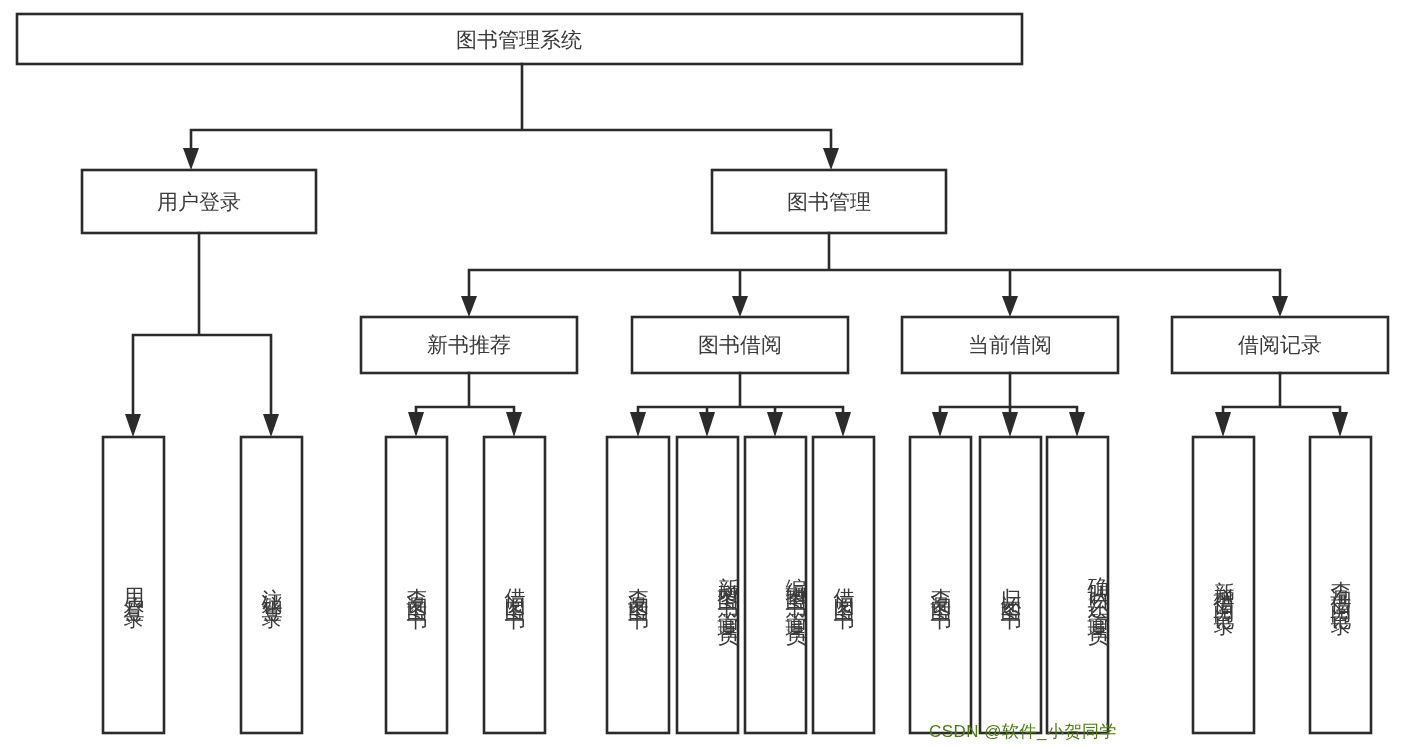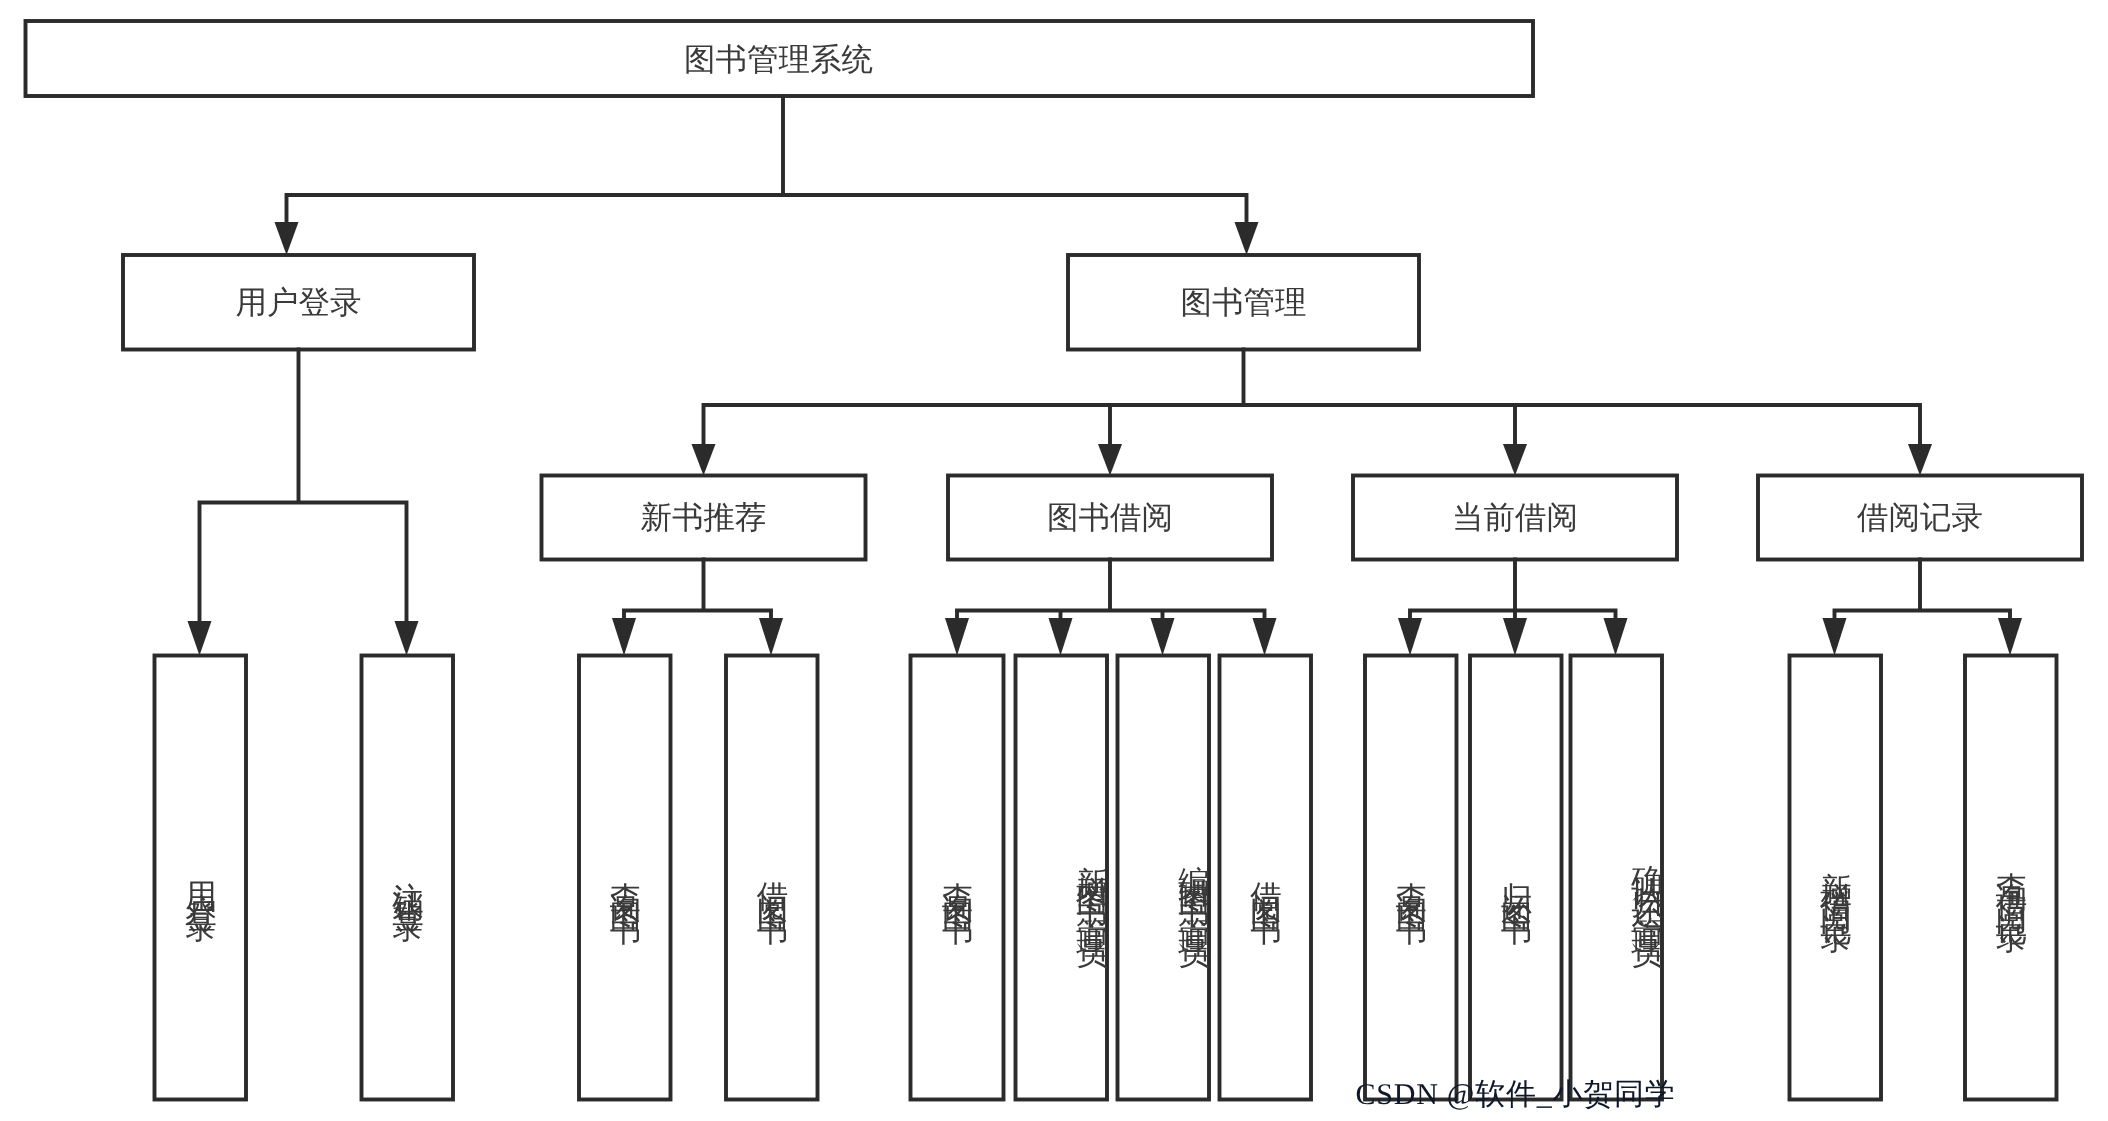--- a/index.html
+++ b/index.html
@@ -59,23 +59,23 @@
     letter-spacing: 7px;
     color: #3a3a3a;
     white-space: nowrap;
     pointer-events: none;
     text-align: center;
   }
   .watermark {
     position: absolute;
     right: 8px;
     bottom: 4px;
-    font-family: Liberation Serif, serif;
-    font-size: 20px;
-    color: #0f172a;
+    font-family: Liberation Sans, sans-serif;
+    font-size: 17px;
+    color: #4d7c0f;
     letter-spacing: 0.5px;
     white-space: nowrap;
   }
 </style>
 </head>
 <body>
 
 <div id="diagram-root">
 
   <svg id="tree-svg" viewBox="0 0 1405 747">

